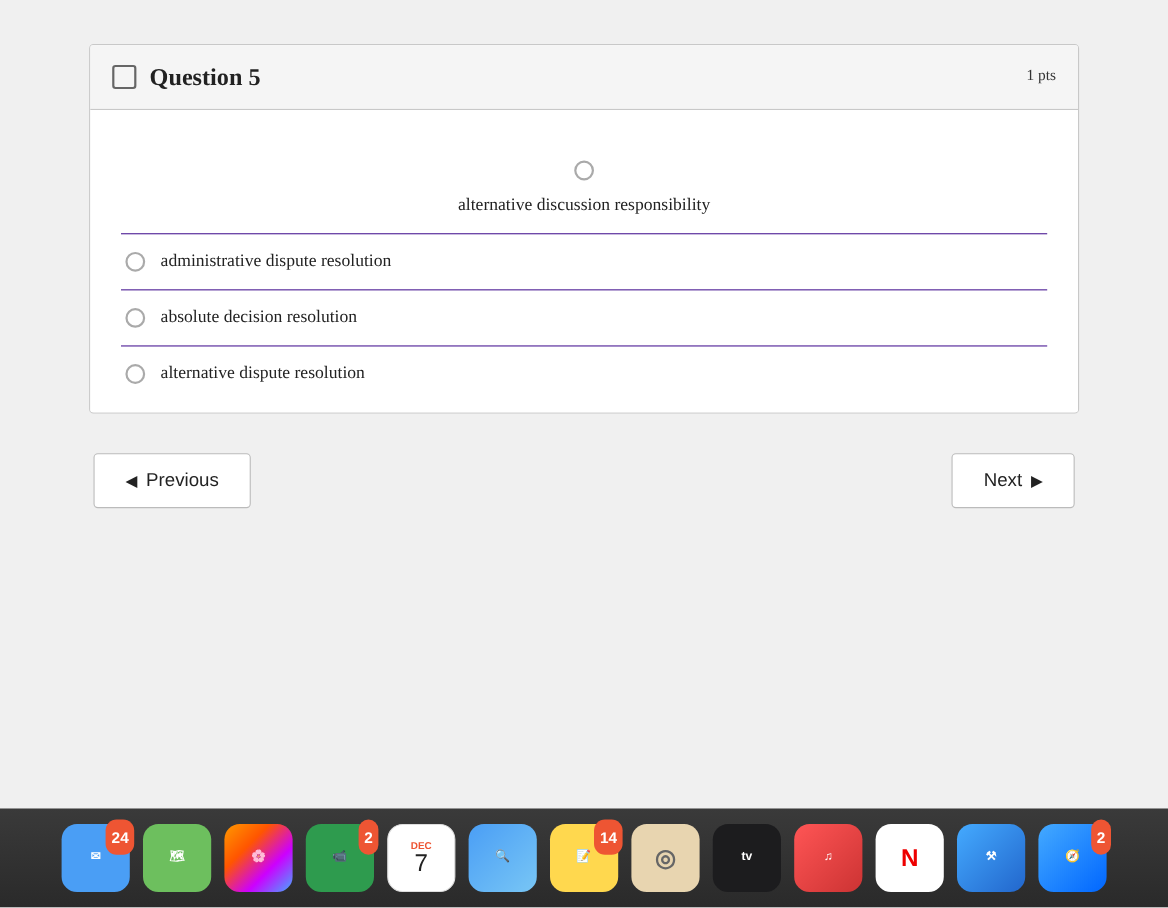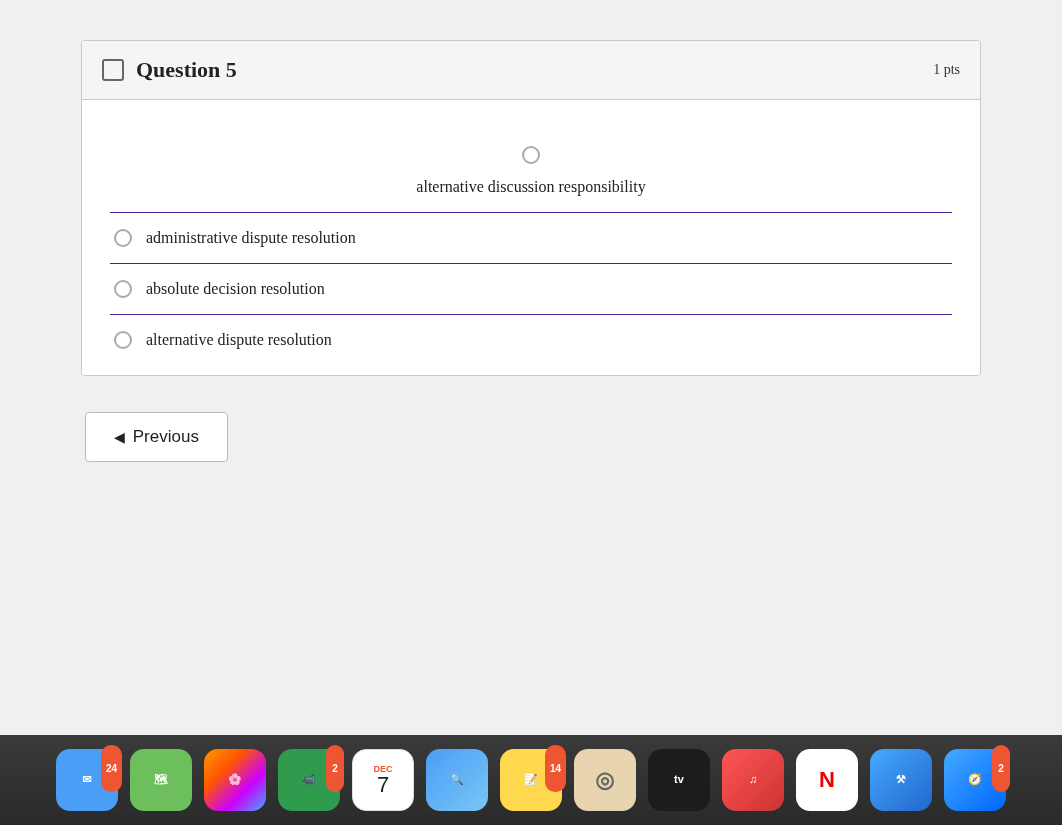--- a/index.html
+++ b/index.html
@@ -169,24 +169,24 @@
       position: relative;
       flex-shrink: 0;
     }
 
     .dock-badge {
       position: absolute;
       top: -4px;
       right: -4px;
       background: #e53;
       color: #fff;
-      font-size: 10px;
+      font-size: 14px;
       font-weight: 700;
       border-radius: 10px;
-      padding: 18px 5px;
+      padding: 8px 5px;
       min-width: 18px;
       text-align: center;
     }
 
     
     .dock-mail { background: #4a9ef5; }
     .dock-maps { background: #6dbf5e; }
     .dock-photos { background: linear-gradient(135deg, #f90, #f50, #c0f, #4af); }
     .dock-facetime { background: #2e9b4e; }
     .dock-calendar { background: #fff; border: 1px solid #ddd; align-items: center; }
@@ -263,20 +263,24 @@
         </li>
       </ul>
     </div>
   </div>
 
   <div class="nav-area">
     <button class="nav-button">
       <span class="arrow-left">◀</span>
       <span>Previous</span>
     </button>
+    <button class="nav-button">
+      <span>Next</span>
+      <span class="arrow-right">▶</span>
+    </button>
   </div>
 
 </div>
 
 <div class="taskbar">
 
   <div class="dock-item dock-mail">
     <span class="dock-icon-text">✉</span>
     <span class="dock-badge">24</span>
   </div>

